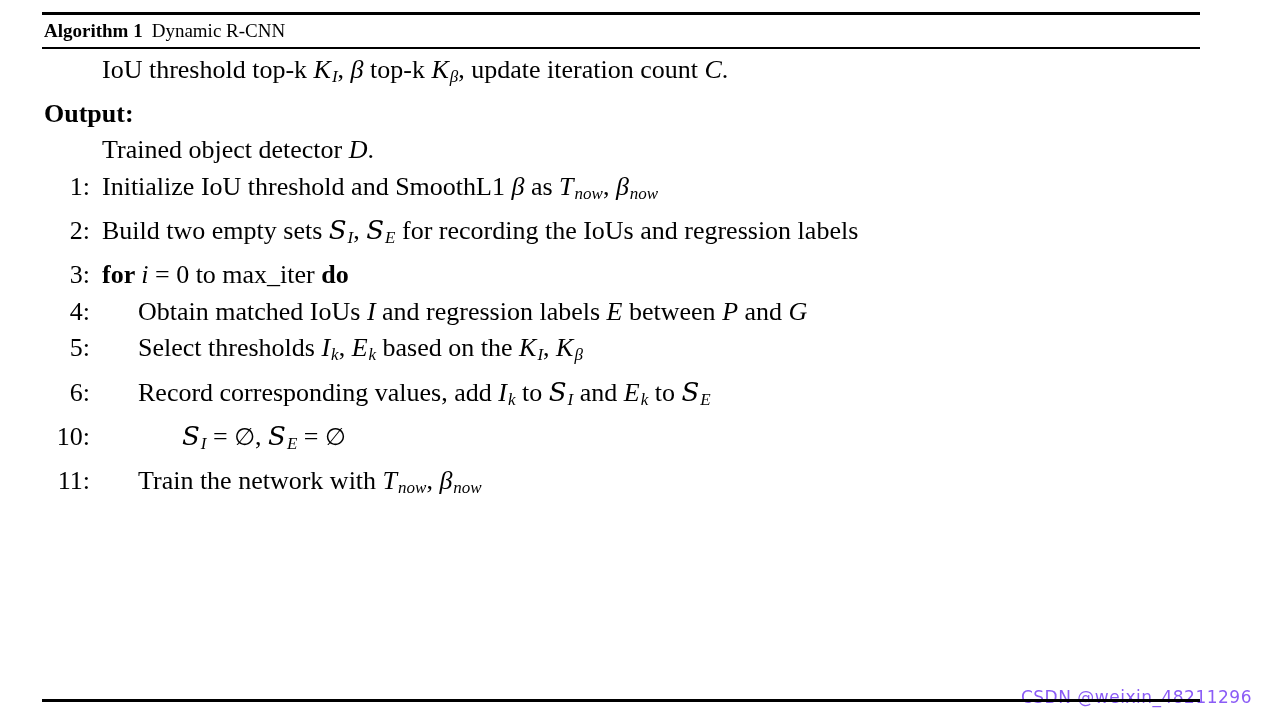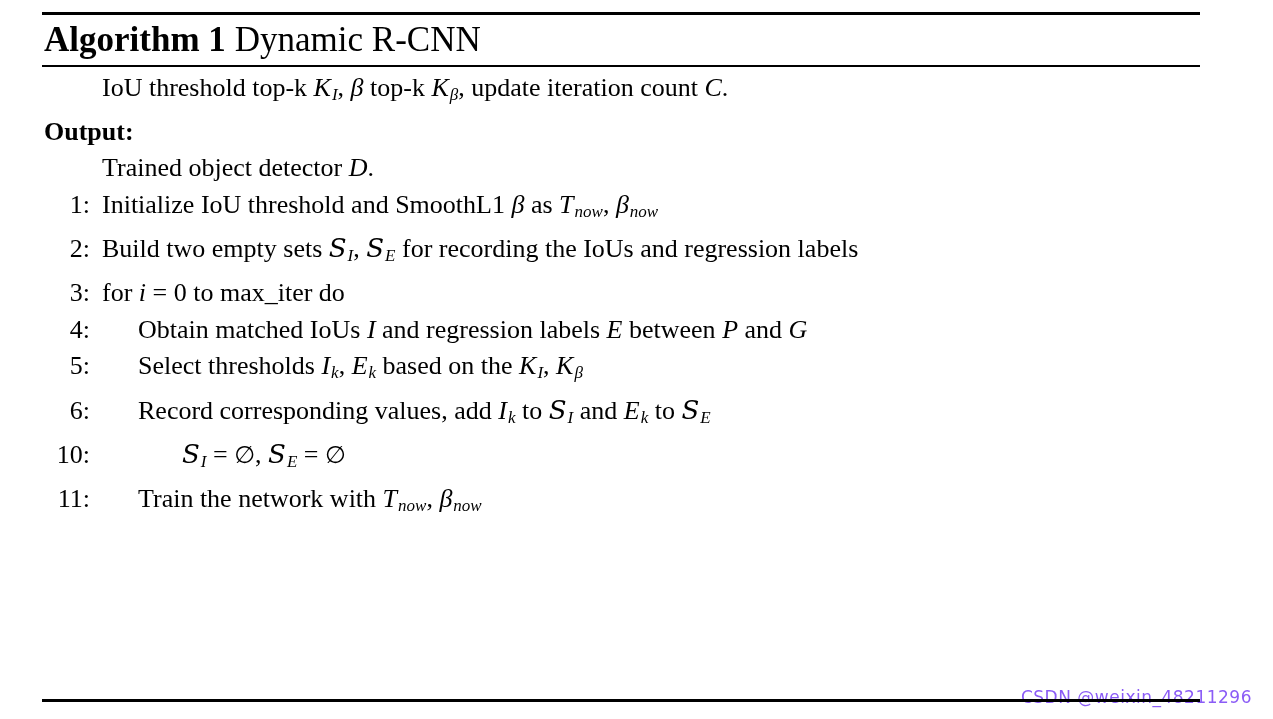--- a/index.html
+++ b/index.html
@@ -17,21 +17,21 @@
   }
   .rule { background: #000000; width: 100%; }
   .rule.top { height: 3px; }
   .rule.mid { height: 2px; }
   .rule.bottom {
     position: absolute; left: 42px; top: 699px;
     width: 1158px; height: 3px;
     background: #000000; z-index: 2;
   }
   .algo-header {
-    font-size: 35px;
+    font-size: 19px;
     padding: 5px 0 5px 2px;
     white-space: nowrap;
   }
   .hdr-label { font-weight: bold; }
   .hdr-title { margin-left: 9px; }
   .algo-body {
     font-size: 26px;
     line-height: 36.6px;
     padding-top: 3px;
   }
@@ -44,21 +44,21 @@
     display: inline-block;
     width: 48px;
     text-align: right;
     padding-right: 12px;
   }
   .stmt { display: inline; }
   .ind0 { padding-left: 0; }
   .ind1 { padding-left: 36px; text-align: center; }
   .ind2 { padding-left: 80px; }
   .rm { }
-  .bf { font-weight: normal; }
+  .bf { font-weight: bold; }
   .it { font-style: italic; }
   .sub {
     font-style: italic;
     font-size: 17px;
     vertical-align: -4px;
     margin-left: 1px;
   }
   .cal {
     font-style: italic;
     font-family: "DejaVu Serif", serif;

